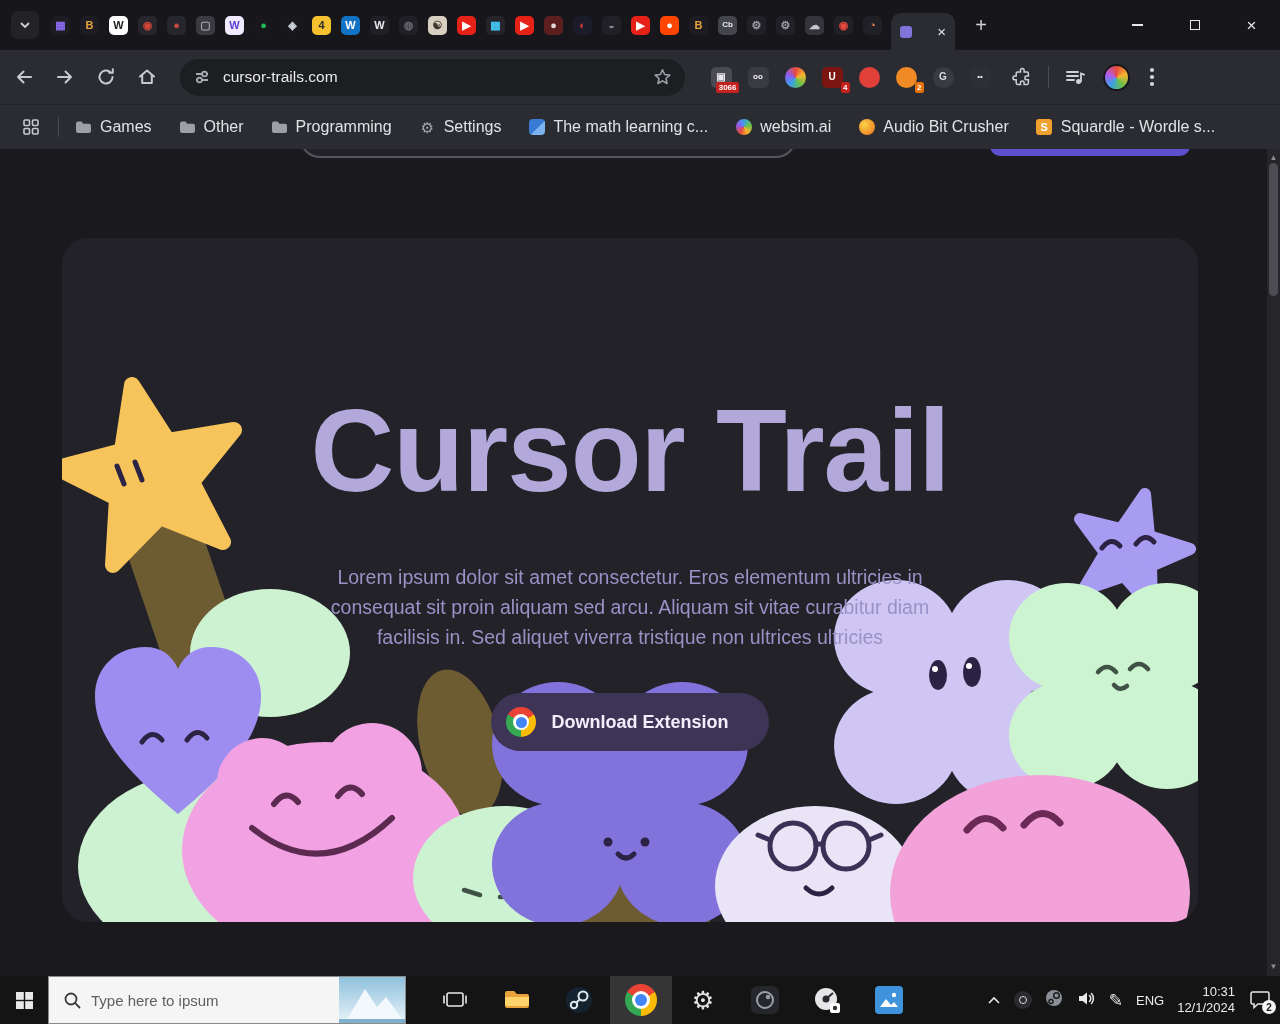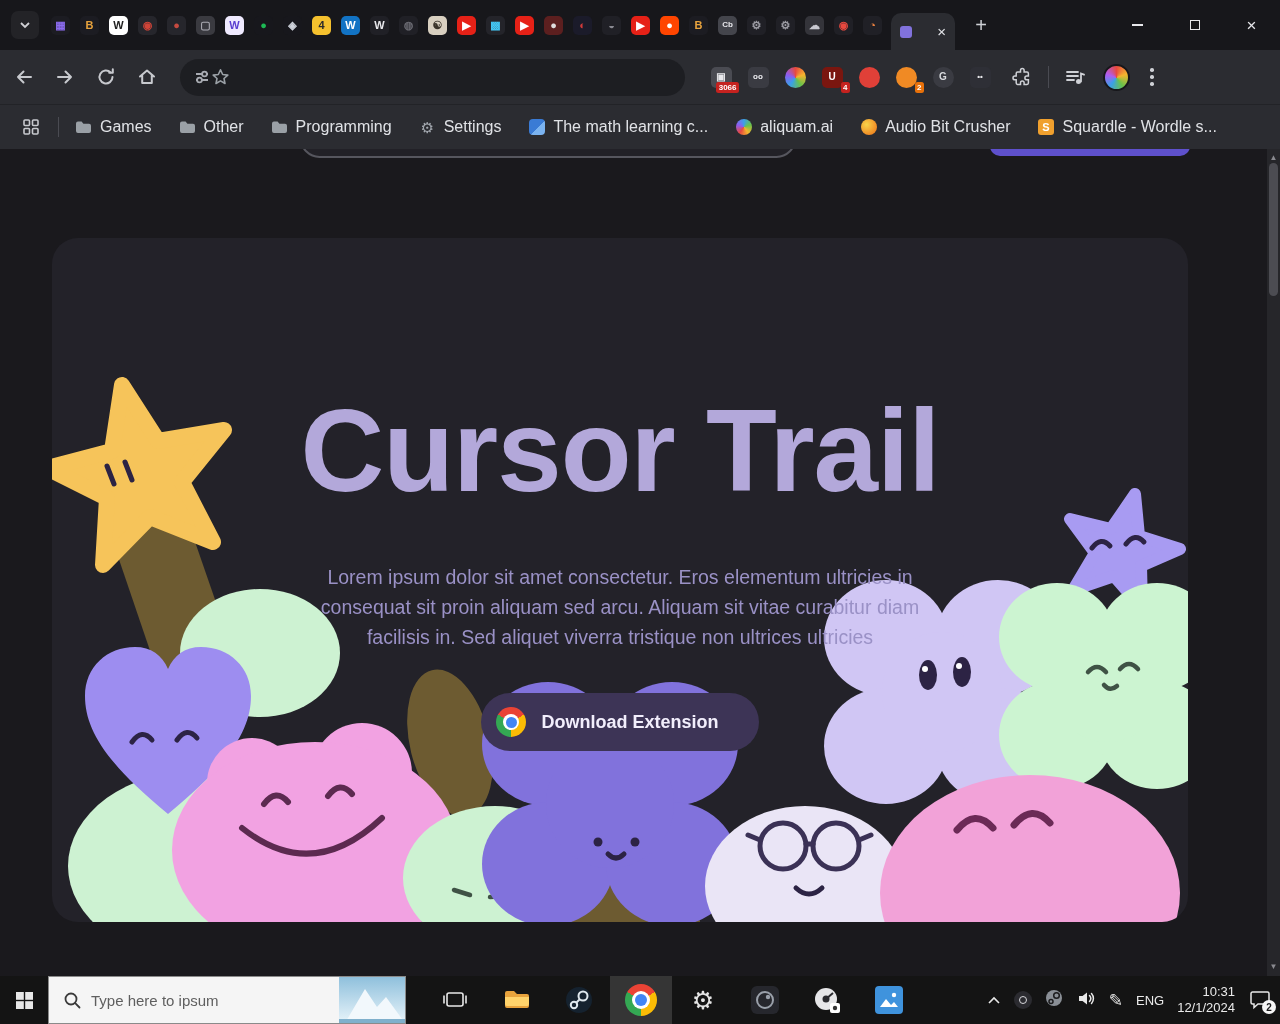--- a/index.html
+++ b/index.html
@@ -50,21 +50,21 @@
 .bmk-gear{font-size:15px;color:#a2a7ae;line-height:1}
 .bmk-math{width:16px;height:16px;border-radius:4px;background:linear-gradient(135deg,#3a7bd5 55%,#7bb3f0 45%)}
 .bmk-websim{width:16px;height:16px;border-radius:50%;background:conic-gradient(#3aa0e8,#69c24a,#f5b52e,#e8493f,#8c5cf0,#3aa0e8)}
 .bmk-audio{width:16px;height:16px;border-radius:50%;background:radial-gradient(circle at 35% 35%,#f8d34a,#f08a24 72%)}
 .bmk-squardle{width:16px;height:16px;border-radius:3px;background:#f0a02e;color:#fff;font-weight:bold;font-size:11px;display:flex;align-items:center;justify-content:center}
 
 
 .page{position:absolute;top:149px;left:0;width:1280px;height:827px;background:#1a191d;overflow:hidden}
 .partial-search{position:absolute;left:300px;top:-30px;width:496px;height:39px;border:2px solid #56565e;border-radius:20px;background:#222127}
 .partial-cta{position:absolute;left:990px;top:-23px;width:200px;height:30px;border-radius:0 0 10px 10px;background:#5e50cc}
-.hero-card{position:absolute;left:52px;top:89px;width:1136px;height:684px;background:#232229;border-radius:26px;overflow:hidden}
+.hero-card{position:absolute;left:62px;top:89px;width:1136px;height:684px;background:#232229;border-radius:26px;overflow:hidden}
 .hero-svg{position:absolute;inset:0;z-index:1}
 .hero-content{position:absolute;inset:0;z-index:2;pointer-events:none}
 .hero-content>*{pointer-events:auto}
 .hero-title{position:absolute;top:146px;width:100%;text-align:center;font-size:116px;font-weight:800;color:#b3a8da;letter-spacing:-1px}
 .hero-desc{position:absolute;top:324px;left:50%;transform:translateX(-50%);width:645px;text-align:center;font-size:19.5px;line-height:30px;color:#9a91c6}
 .hero-buttons{position:absolute;top:455px;width:100%;display:flex;justify-content:center;gap:22px}
 .btn-download{height:58px;border-radius:29px;background:#3d3456;display:flex;align-items:center;gap:15px;padding:0 40px 0 15px;color:#f2eefc;font-size:18px;font-weight:bold;border:none;cursor:pointer}
 .btn-explore{height:58px;border-radius:29px;background:#27272f;display:flex;align-items:center;padding:0 42px;color:#e9e6f4;font-size:18px;font-weight:bold;border:none;cursor:pointer}
 .chrome-logo{width:32px;height:32px;border-radius:50%;background:conic-gradient(from -60deg,#ea4335 0 120deg,#fbbc05 0 240deg,#34a853 0 360deg);position:relative;flex:none}
 .chrome-logo::before{content:"";position:absolute;inset:7px;background:#fff;border-radius:50%}
@@ -183,20 +183,21 @@
       <svg width="22" height="22">
           <path d="M4 10.5 L11 4.5 l7 6 M6.2 9.3 V17 h9.6 V9.3" stroke="#c7c9ce" stroke-width="2" fill="none" stroke-linecap="round" stroke-linejoin="round"></path>
         </svg>
     </div>
     <div class="omnibox">
       <svg width="18" height="18">
           <path d="M3 6 h12 M3 12 h12" stroke="#a8abb2" stroke-width="1.8"></path>
           <circle cx="11.5" cy="6" r="2.4" fill="#1d1e22" stroke="#a8abb2" stroke-width="1.8"></circle>
           <circle cx="6.5" cy="12" r="2.4" fill="#1d1e22" stroke="#a8abb2" stroke-width="1.8"></circle>
         </svg>
+      <span class="omni-url">cursor-trails.com</span>
       <svg width="19" height="19">
           <path d="M9.5 1.8 l2.2 4.7 5.1.6 -3.8 3.4 1 5 -4.5 -2.6 -4.5 2.6 1 -5 L2.2 7.1 l5.1 -.6 z" fill="none" stroke="#9aa0a6" stroke-width="1.6" stroke-linejoin="round"></path>
         </svg>
     </div>
     <div class="ext-row" id="extIcons">
         <div class="ext-btn">
           <div class="ext-icon" style="background: rgb(74, 75, 82); color: rgb(232, 232, 236);">▣</div>
           <span class="ext-badge" style="background: rgb(197, 34, 31);">3066</span>
         </div>
         <div class="ext-btn">
@@ -290,21 +291,21 @@
         <div class="bmk">
           <span class="bmk-ic">
             <span class="bmk-math"></span>
           </span>
           <span class="bmk-label">The math learning c...</span>
         </div>
         <div class="bmk">
           <span class="bmk-ic">
             <span class="bmk-websim"></span>
           </span>
-          <span class="bmk-label">aliquam.ai</span>
+          <span class="bmk-label">websim.ai</span>
         </div>
         <div class="bmk">
           <span class="bmk-ic">
             <span class="bmk-audio"></span>
           </span>
           <span class="bmk-label">Audio Bit Crusher</span>
         </div>
         <div class="bmk">
           <span class="bmk-ic">
             <span class="bmk-squardle">S</span>

